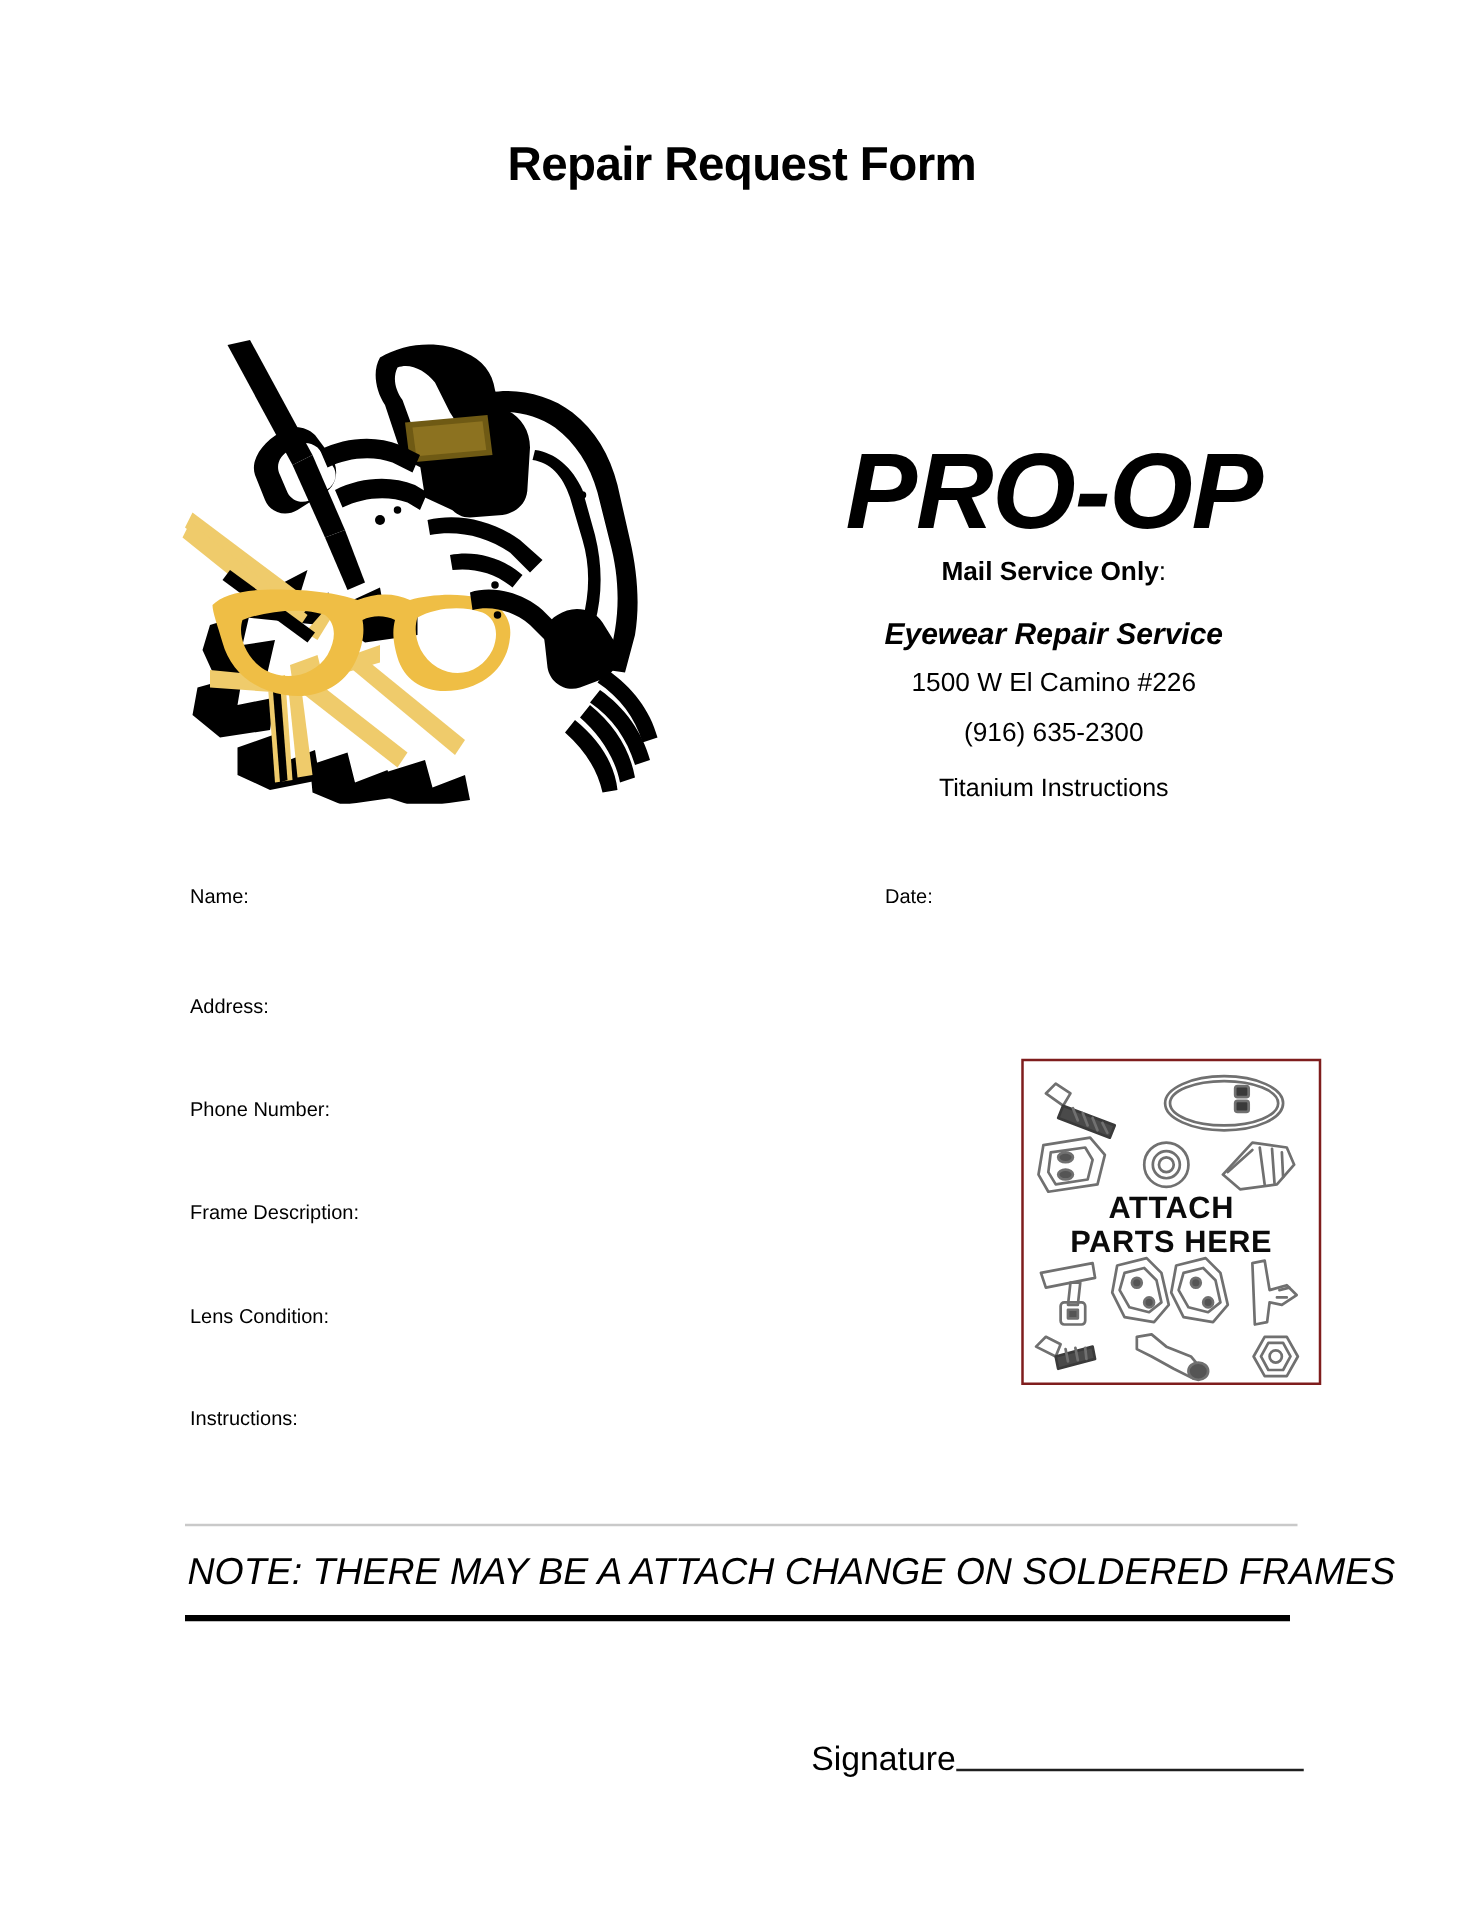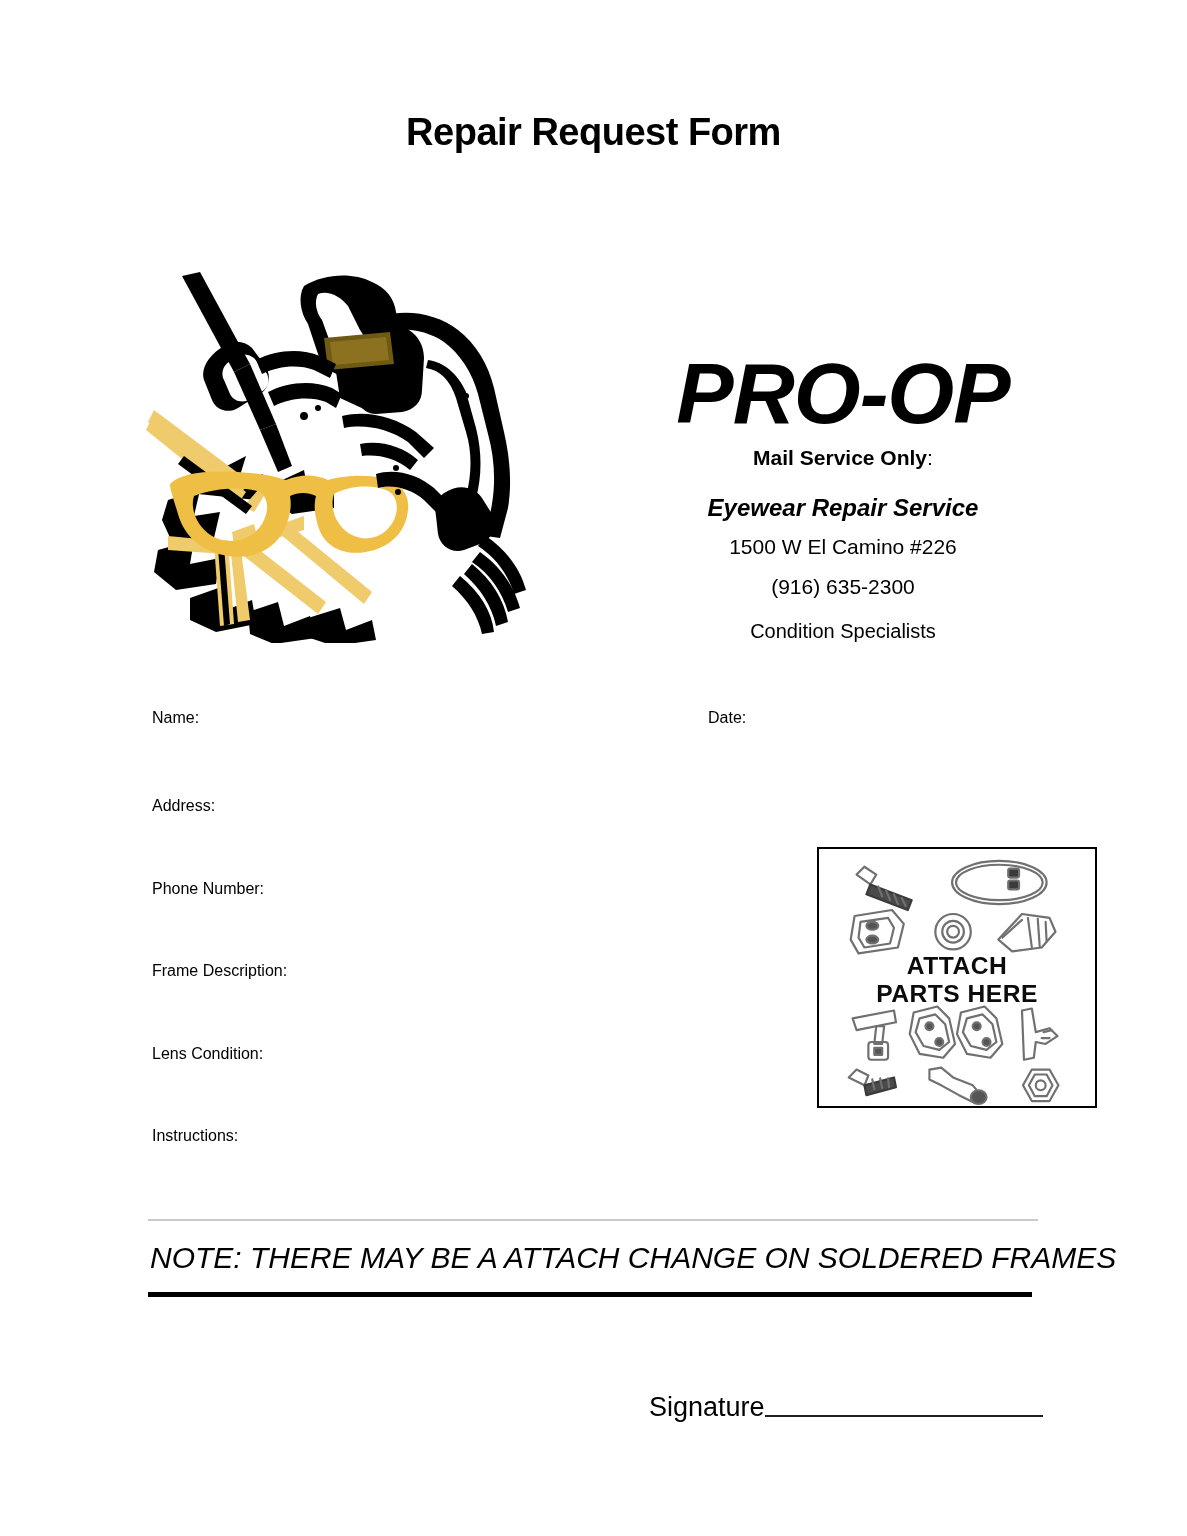--- a/index.html
+++ b/index.html
@@ -96,23 +96,23 @@
   #field-phone     { left: 152px; top: 879px; text-align: right; }
   #field-frame     { left: 152px; top: 961px; }
   #field-lens      { left: 152px; top: 1044px; }
   #field-instr     { left: 152px; top: 1126px; }
 
   
   #attach-parts-box {
     position: absolute;
     left: 817px;
     top: 847px;
-    width: 280px;
+    width: 240px;
     height: 261px;
-    border: 2px solid #000000;
+    border: 2px solid #7f1d1d;
     background: #ffffff;
     box-sizing: border-box;
   }
   #attach-parts-box svg { display: block; width: 100%; height: 100%; }
 
   
   #note-rule-top {
     position: absolute;
     left: 148px;
     top: 1219px;
@@ -359,21 +359,21 @@
   </div>
 
   <div id="brand-block">
     <div id="brand-wordmark">PRO-OP</div>
     <div id="brand-mail-line">
       <span class="mail-strong">Mail Service Only</span><span>:</span>
     </div>
     <div id="brand-tagline">Eyewear Repair Service</div>
     <div class="brand-addr">1500 W El Camino #226</div>
     <div class="brand-addr">(916) 635-2300</div>
-    <div id="brand-specialty">Condition Specialists</div>
+    <div id="brand-specialty">Titanium Instructions</div>
   </div>
 
   <div id="field-name" class="field-label">Name:</div>
   <div id="field-date" class="field-label">Date:</div>
   <div id="field-address" class="field-label">Address:</div>
   <div id="field-phone" class="field-label">Phone Number:</div>
   <div id="field-frame" class="field-label">Frame Description:</div>
   <div id="field-lens" class="field-label">Lens Condition:</div>
   <div id="field-instr" class="field-label">Instructions:</div>
 

